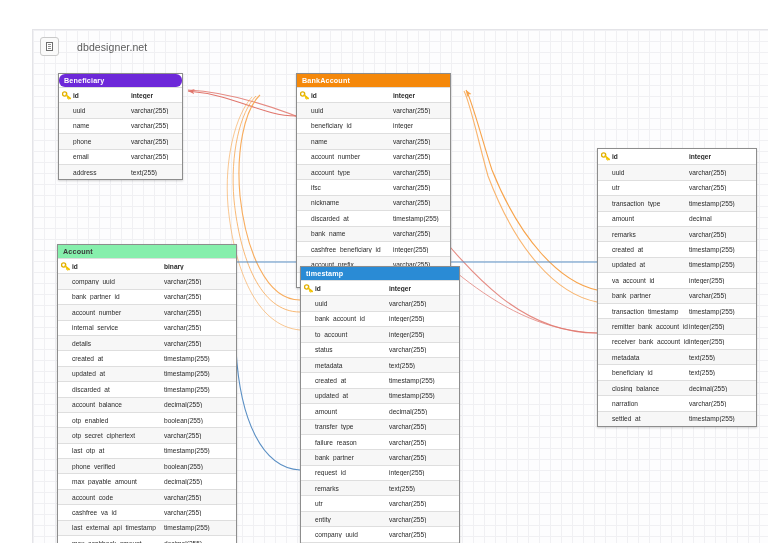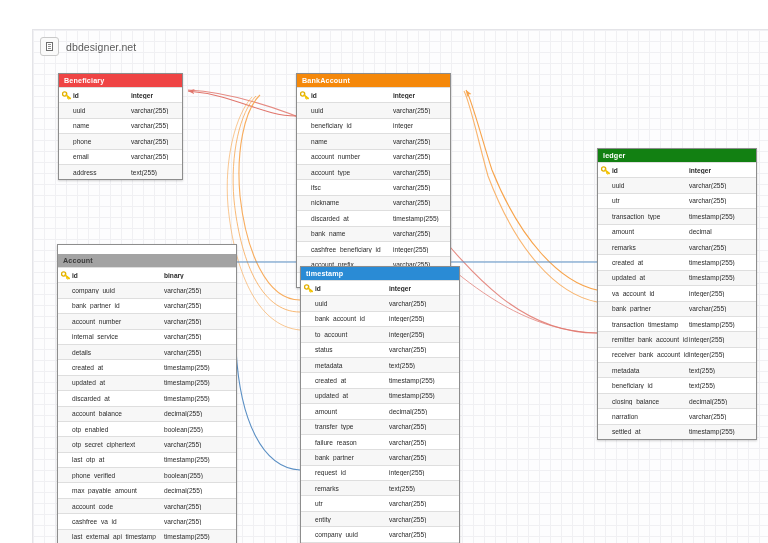--- a/index.html
+++ b/index.html
@@ -42,21 +42,21 @@
     background: #ffffff;
   }
   #ruler-top {
     position: absolute; left: 32px; top: 21px;
     width: 736px; height: 8px;
     background: #ffffff;
   }
   
   #logo {
     position: absolute; left: 40px; top: 37px;
-    display: flex; align-items: center; gap: 7px;
+    display: flex; align-items: center; gap: 18px;
     z-index: 40;
   }
   #logo .mark {
     width: 19px; height: 19px;
     border: 1px solid #c9c9c9;
     border-radius: 3px;
     background: #fafafa;
     display: flex; align-items: center; justify-content: center;
   }
   #logo .mark svg { display:block; }
@@ -166,21 +166,21 @@
     <path d="M300,312 C260,312 240,258 234,200 C230,154 240,112 256,96" fill="none" stroke="#f7a34a" stroke-width="1" opacity=".75"></path>
     <path d="M300,330 C256,326 234,268 228,206 C224,158 236,114 252,97" fill="none" stroke="#f7a34a" stroke-width="1" opacity=".6"></path>
 
     <path d="M300,470 C262,468 240,420 236,350 C233,300 228,268 196,262" fill="none" stroke="#5a8fc4" stroke-width="1.1" marker-end="url(#ar-blue)"></path>
 
     <path d="M597,262 L196,262" fill="none" stroke="#5a8fc4" stroke-width="1.1" marker-end="url(#ar-blue)"></path>
   </svg>
 
   <div id="tables-layer">
       <div class="table" style="left: 58px; top: 73px; width: 125px;">
-        <div class="thead" style="background: #ef4444;">Beneficiary</div>
+        <div class="thead" style="background: #6d28d9; border-radius: 6px;">Beneficiary</div>
         <div class="row pk">
           <span class="keycell">
             <svg class="key" width="9" height="9" viewBox="0 0 9 9">
               <circle cx="2.6" cy="3" r="2.1" fill="none" stroke="#e0ae00" stroke-width="1.4"></circle>
               <path d="M4.2,4.1 L8.2,7.4" stroke="#f2c200" stroke-width="1.6" stroke-linecap="round"></path>
               <path d="M6.4,6.0 L5.6,7.0" stroke="#f2c200" stroke-width="1.4" stroke-linecap="round"></path>
               <path d="M7.5,6.9 L6.8,7.9" stroke="#f2c200" stroke-width="1.4" stroke-linecap="round"></path>
             </svg>
           </span>
           <span class="cname" style="width: 58px;">id</span>
@@ -281,21 +281,20 @@
           <span class="cname" style="width: 82px;">account_prefix</span>
           <span class="ctype">varchar(255)</span>
         </div>
         <div class="row">
           <span class="keycell"></span>
           <span class="cname" style="width: 82px;">internal_service</span>
           <span class="ctype">varchar(255)</span>
         </div>
       </div>
       <div class="table" style="left: 597px; top: 148px; width: 160px;">
-        <div class="thead" style="background: rgb(18, 128, 18);">ledger</div>
         <div class="row pk">
           <span class="keycell">
             <svg class="key" width="9" height="9" viewBox="0 0 9 9">
               <circle cx="2.6" cy="3" r="2.1" fill="none" stroke="#e0ae00" stroke-width="1.4"></circle>
               <path d="M4.2,4.1 L8.2,7.4" stroke="#f2c200" stroke-width="1.6" stroke-linecap="round"></path>
               <path d="M6.4,6.0 L5.6,7.0" stroke="#f2c200" stroke-width="1.4" stroke-linecap="round"></path>
               <path d="M7.5,6.9 L6.8,7.9" stroke="#f2c200" stroke-width="1.4" stroke-linecap="round"></path>
             </svg>
           </span>
           <span class="cname" style="width: 77px;">id</span>
@@ -381,21 +380,21 @@
           <span class="cname" style="width: 77px;">narration</span>
           <span class="ctype">varchar(255)</span>
         </div>
         <div class="row alt">
           <span class="keycell"></span>
           <span class="cname" style="width: 77px;">settled_at</span>
           <span class="ctype">timestamp(255)</span>
         </div>
       </div>
       <div class="table gray" style="left: 57px; top: 244px; width: 180px;">
-        <div class="thead" style="background: #a3a3a3; margin-top: 9px;">Account</div>
+        <div class="thead" style="background: #86efac;">Account</div>
         <div class="row pk">
           <span class="keycell">
             <svg class="key" width="9" height="9" viewBox="0 0 9 9">
               <circle cx="2.6" cy="3" r="2.1" fill="none" stroke="#e0ae00" stroke-width="1.4"></circle>
               <path d="M4.2,4.1 L8.2,7.4" stroke="#f2c200" stroke-width="1.6" stroke-linecap="round"></path>
               <path d="M6.4,6.0 L5.6,7.0" stroke="#f2c200" stroke-width="1.4" stroke-linecap="round"></path>
               <path d="M7.5,6.9 L6.8,7.9" stroke="#f2c200" stroke-width="1.4" stroke-linecap="round"></path>
             </svg>
           </span>
           <span class="cname" style="width: 92px;">id</span>

